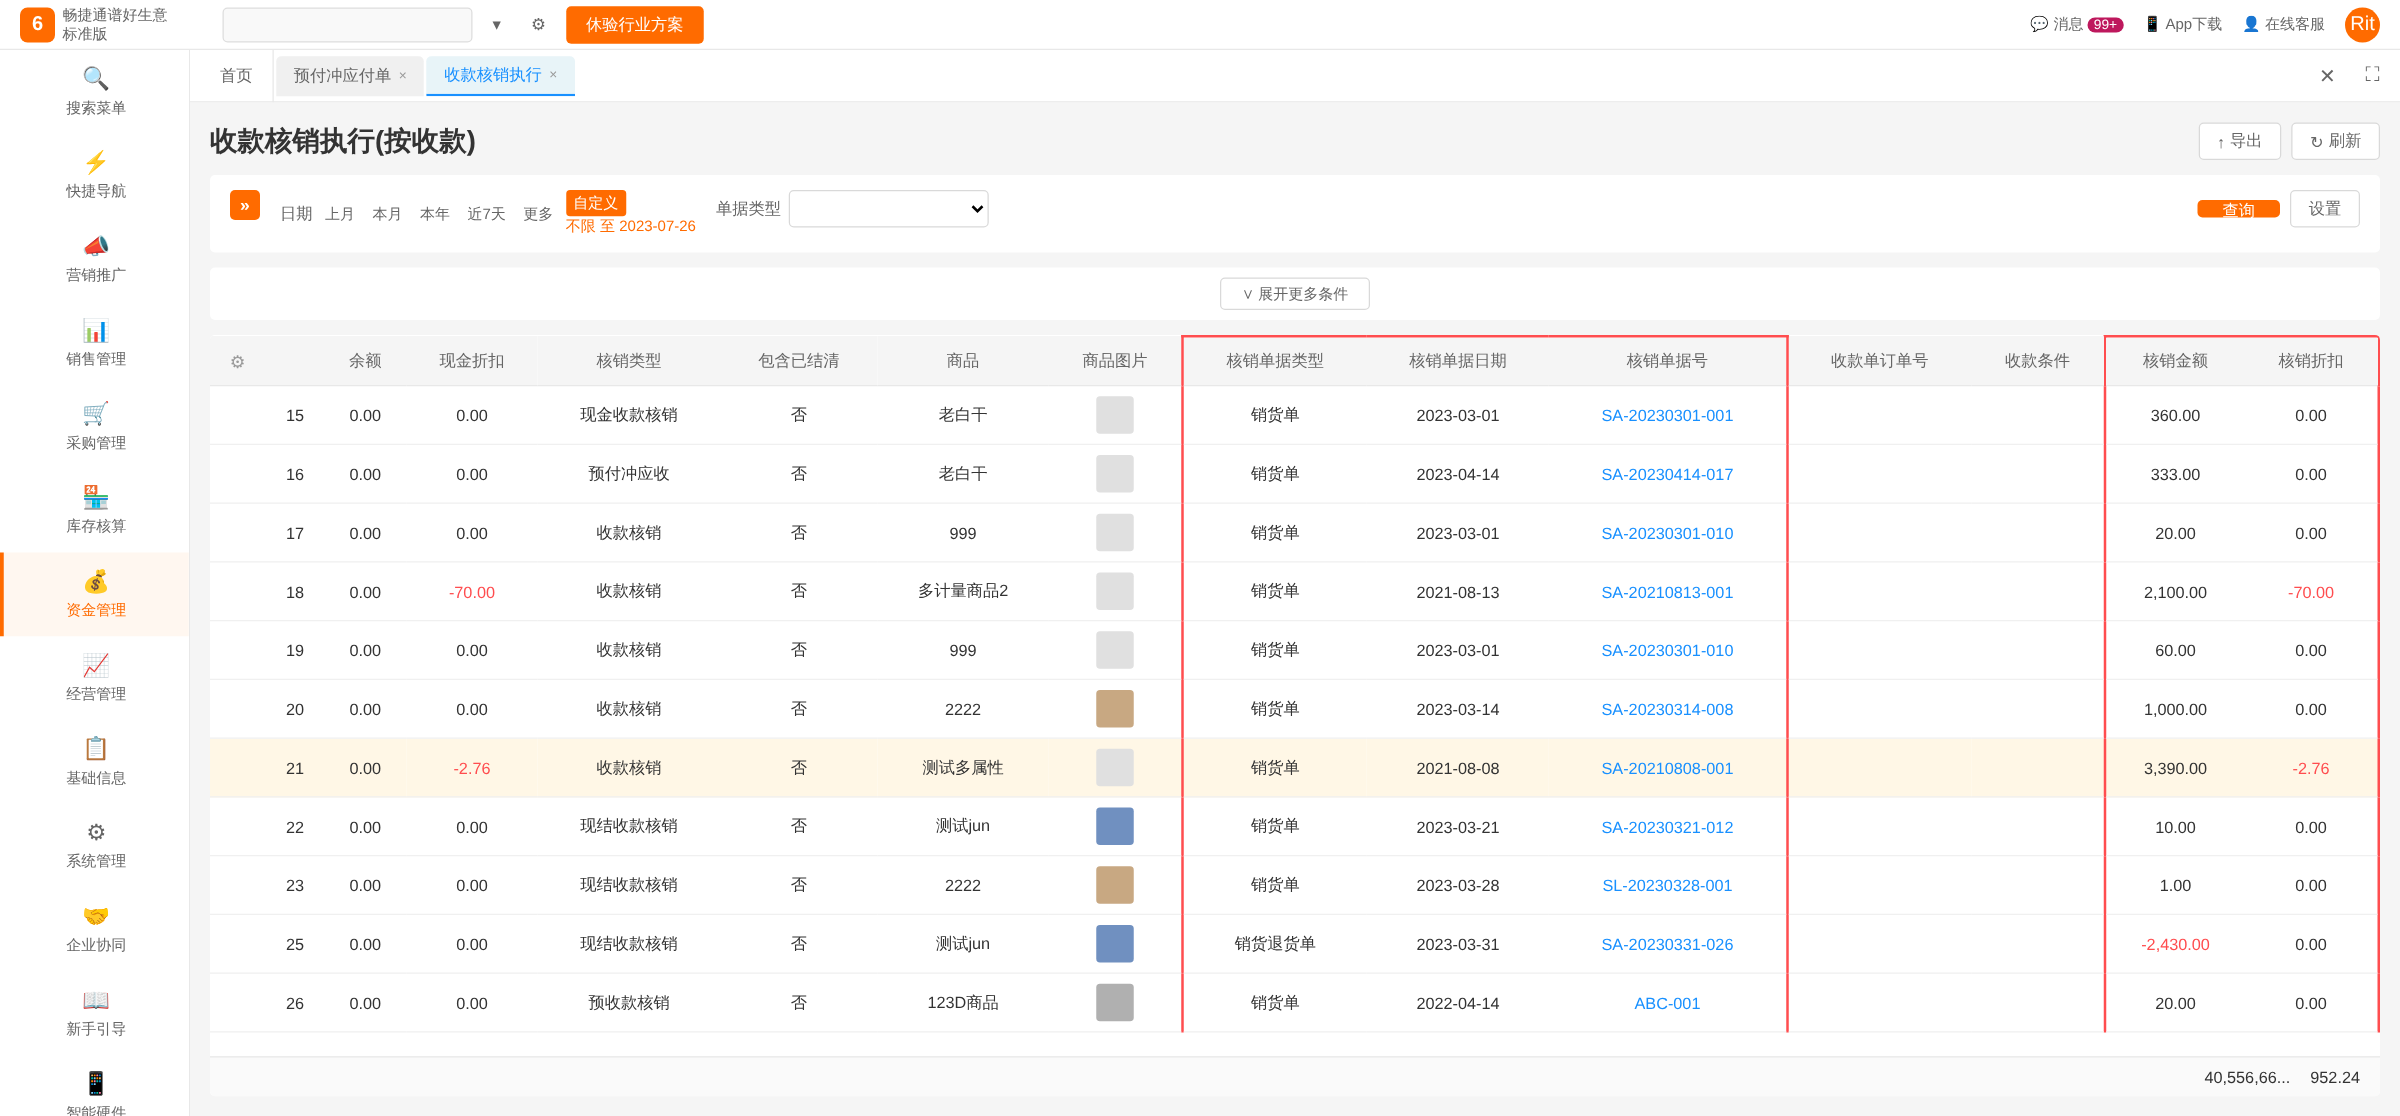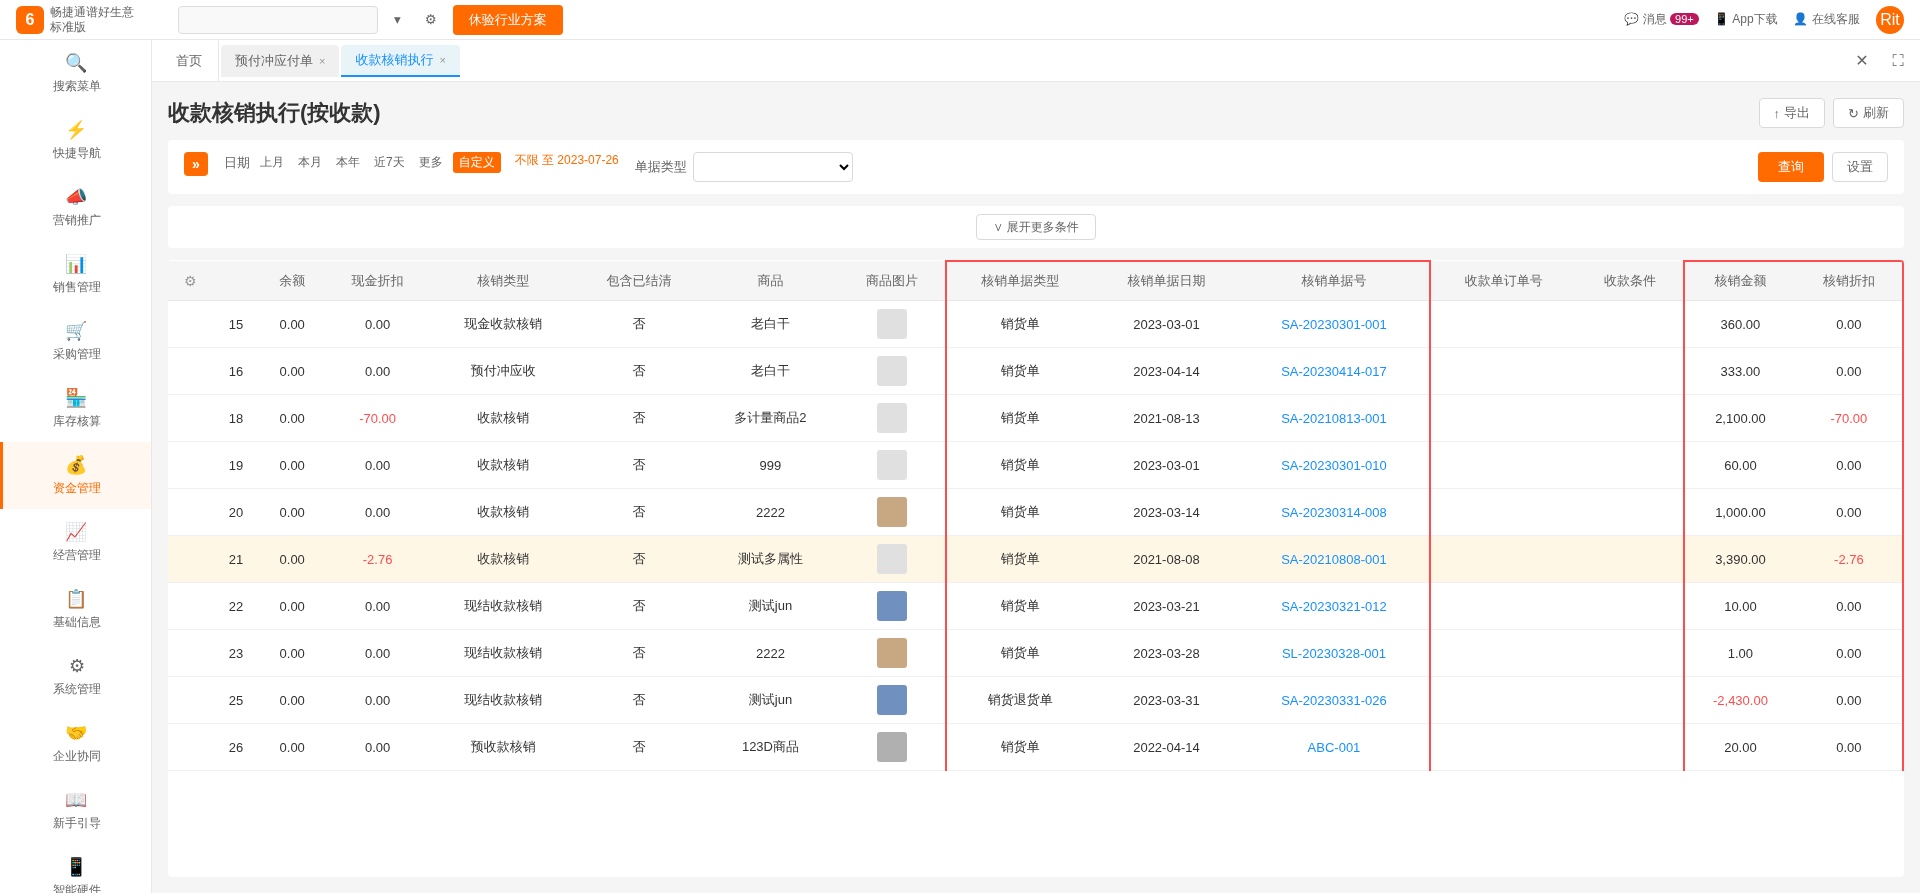--- a/index.html
+++ b/index.html
@@ -53,21 +53,21 @@
     .filter-expand-btn { width: 24px; height: 24px; background: #ff6b00; color: white; border: none; border-radius: 4px; cursor: pointer; display: flex; align-items: center; justify-content: center; font-size: 14px; font-weight: bold; }
     .filter-group { display: flex; align-items: center; gap: 6px; }
     .filter-label { color: #666; font-size: 13px; white-space: nowrap; }
     .filter-date-options { display: flex; gap: 6px; flex-wrap: wrap; }
     .date-opt { font-size: 12px; color: #666; cursor: pointer; padding: 2px 4px; }
     .date-opt.custom { background: #ff6b00; color: white; border-radius: 3px; padding: 2px 6px; }
     .date-range-text { font-size: 12px; color: #ff6b00; }
     .filter-input { height: 30px; border: 1px solid #d9d9d9; border-radius: 4px; padding: 0 10px; font-size: 13px; min-width: 180px; }
     .filter-select { height: 30px; border: 1px solid #d9d9d9; border-radius: 4px; padding: 0 10px; font-size: 13px; min-width: 160px; background: #fff; }
     .filter-right { margin-left: auto; display: flex; gap: 8px; align-items: center; }
-    .query-btn { height: 30px; padding: 0 20px; background: #ff6b00; color: white; border: none; border-radius: 4px; cursor: pointer; font-size: 13px; }
+    .query-btn { height: 14px; padding: 0 20px; background: #ff6b00; color: white; border: none; border-radius: 4px; cursor: pointer; font-size: 13px; }
     .settings-btn { height: 30px; padding: 0 14px; border: 1px solid #d9d9d9; background: #fff; border-radius: 4px; cursor: pointer; font-size: 13px; color: #666; }
 
     
     .expand-more { background: #fff; border-radius: 4px; padding: 8px; display: flex; justify-content: center; }
     .expand-more-btn { height: 26px; padding: 0 16px; border: 1px solid #d9d9d9; background: #fff; border-radius: 4px; cursor: pointer; font-size: 12px; color: #666; display: flex; align-items: center; gap: 4px; }
 
     
     .table-container { background: #fff; border-radius: 4px; flex: 1; overflow: hidden; display: flex; flex-direction: column; }
     .table-scroll { flex: 1; overflow: auto; }
     table { width: 100%; border-collapse: collapse; font-size: 13px; }
@@ -213,21 +213,21 @@
         <button class="filter-expand-btn">»</button>
         <div class="filter-group">
           <span class="filter-label">日期</span>
           <div class="filter-date-options" id="date-options-container">
               <span class="date-opt">上月</span>
               <span class="date-opt">本月</span>
               <span class="date-opt">本年</span>
               <span class="date-opt">近7天</span>
               <span class="date-opt">更多</span>
             </div>
-          <div style="display:flex;align-items:flex-start;gap:14px;">
+          <div style="display:flex;flex-direction:column;align-items:flex-start;">
             <span class="date-opt custom">自定义</span>
             <span class="date-range-text">不限 至 2023-07-26</span>
           </div>
         </div>
         <div class="filter-group">
           <span class="filter-label">单据类型</span>
           <select class="filter-select">
             <option></option>
           </select>
         </div>
@@ -293,20 +293,37 @@
                   <td style="border-left: 2px solid rgb(255, 77, 79);">销货单</td>
                   <td>2023-04-14</td>
                   <td style="border-right: 2px solid rgb(255, 77, 79);"><a class="link-text">SA-20230414-017</a></td>
                   <td></td>
                   <td></td>
                   <td style="border-left: 2px solid rgb(255, 77, 79);">333.00</td>
                   <td style="border-right: 2px solid rgb(255, 77, 79);">0.00</td>
                 </tr>
                 <tr>
                   <td></td>
+                  <td>17</td>
+                  <td>0.00</td>
+                  <td>0.00</td>
+                  <td>收款核销</td>
+                  <td>否</td>
+                  <td>999</td>
+                  <td><div class="img-placeholder" style="background:#e0e0e0;"></div></td>
+                  <td style="border-left: 2px solid rgb(255, 77, 79);">销货单</td>
+                  <td>2023-03-01</td>
+                  <td style="border-right: 2px solid rgb(255, 77, 79);"><a class="link-text">SA-20230301-010</a></td>
+                  <td></td>
+                  <td></td>
+                  <td style="border-left: 2px solid rgb(255, 77, 79);">20.00</td>
+                  <td style="border-right: 2px solid rgb(255, 77, 79);">0.00</td>
+                </tr>
+                <tr>
+                  <td></td>
                   <td>18</td>
                   <td>0.00</td>
                   <td><span class="red-text">-70.00</span></td>
                   <td>收款核销</td>
                   <td>否</td>
                   <td>多计量商品2</td>
                   <td><div class="img-placeholder" style="background:#e0e0e0;"></div></td>
                   <td style="border-left: 2px solid rgb(255, 77, 79);">销货单</td>
                   <td>2021-08-13</td>
                   <td style="border-right: 2px solid rgb(255, 77, 79);"><a class="link-text">SA-20210813-001</a></td>
@@ -430,16 +447,20 @@
                   <td>2022-04-14</td>
                   <td style="border-right: 2px solid rgb(255, 77, 79);"><a class="link-text">ABC-001</a></td>
                   <td></td>
                   <td></td>
                   <td style="border-left: 2px solid rgb(255, 77, 79);">20.00</td>
                   <td style="border-right: 2px solid rgb(255, 77, 79);">0.00</td>
                 </tr>
               </tbody>
           </table>
         </div>
+        <div class="table-footer">
+          <span class="footer-total"><span>40,556,66...</span></span>
+          <span class="footer-total"><span>952.24</span></span>
+        </div>
       </div>
     </div>
   </div>
 </div>
 
 </body></html>

